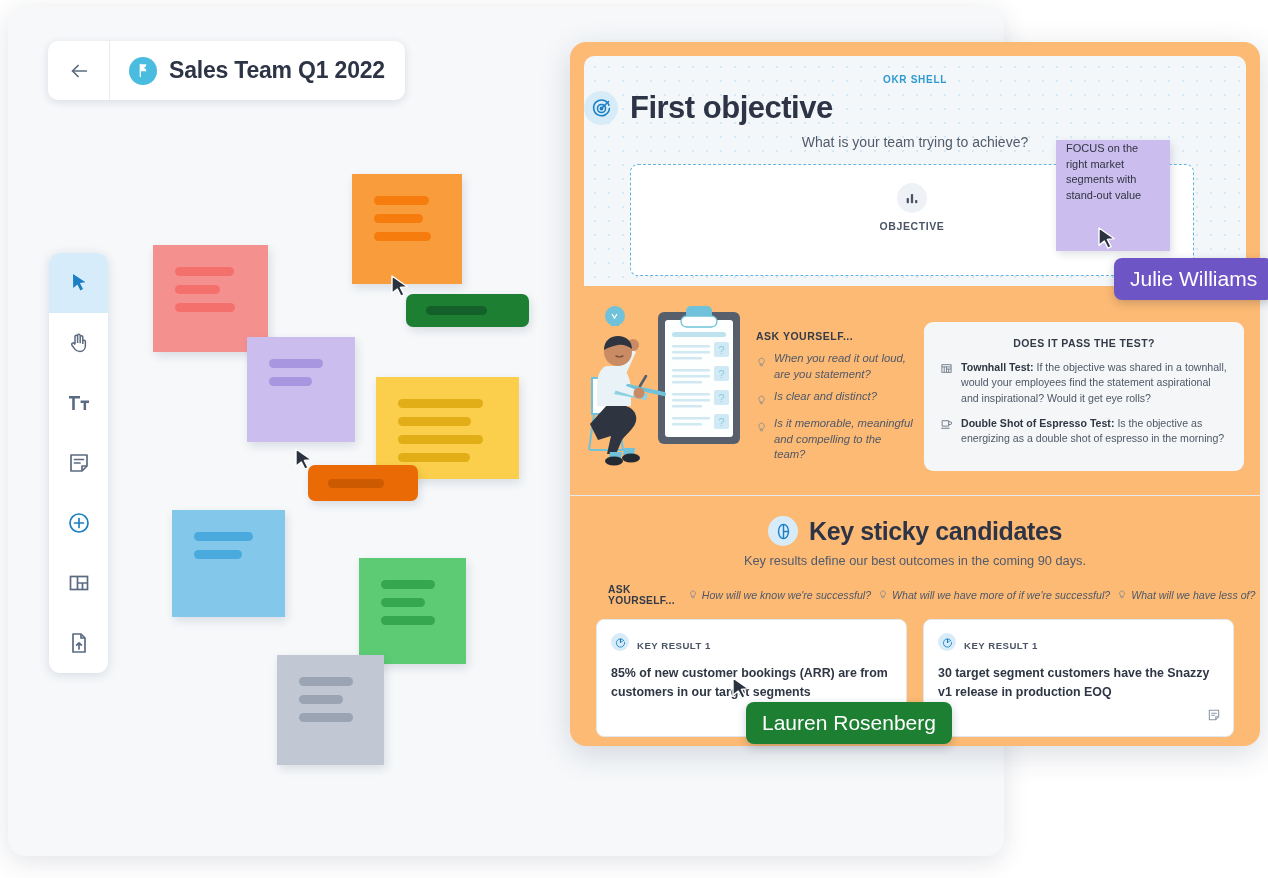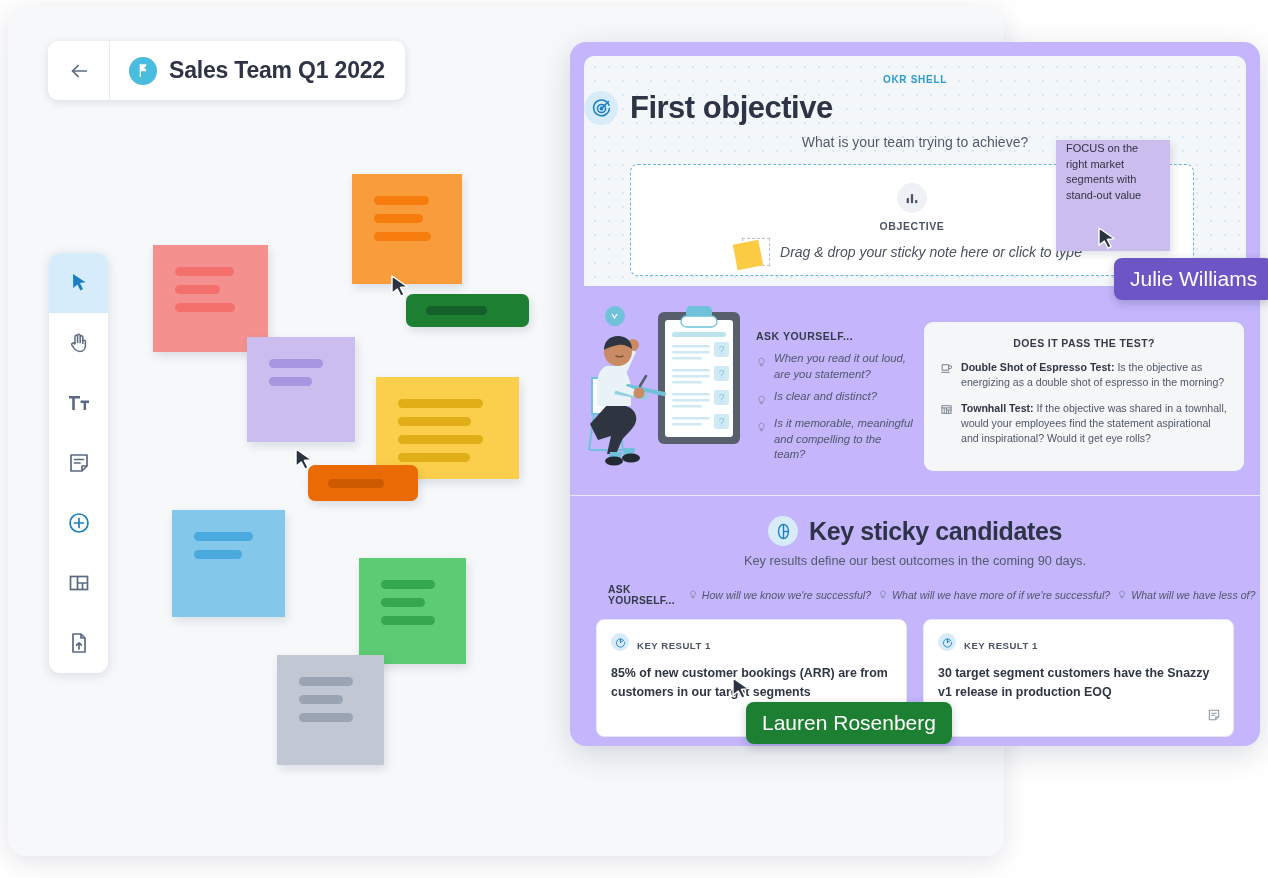--- a/index.html
+++ b/index.html
@@ -75,21 +75,21 @@
   .name-tag {
     position: absolute; border-radius: 8px; color: #fff;
     font-size: 21px; padding: 9px 16px; white-space: nowrap;
     box-shadow: 0 3px 10px rgba(20,30,50,.22);
   }
 
   
   .okr-card {
     position: absolute; left: 570px; top: 42px;
     width: 690px; height: 704px;
-    background: #c4b5fd; border-radius: 16px;
+    background: #fdba74; border-radius: 16px;
     box-shadow: 0 8px 30px rgba(35,50,80,.17);
     overflow: hidden;
   }
   .okr-hero {
     position: relative;
     margin: 14px 14px 0 14px;
     height: 230px;
     border-radius: 10px 10px 0 0;
     background-color: #f4f7fa;
     background-image: radial-gradient(#d4e9f5 1.4px, transparent 1.5px);
@@ -324,27 +324,20 @@
 
       <div class="dropzone">
         <div class="dz-icon">
           <svg viewBox="0 0 24 24" fill="#4a5465">
               <rect x="4" y="12" width="3.4" height="8" rx="1.2"></rect>
               <rect x="10.3" y="6" width="3.4" height="14" rx="1.2"></rect>
               <rect x="16.6" y="15" width="3.4" height="5" rx="1.2"></rect>
             </svg>
         </div>
         <div class="dz-label">OBJECTIVE</div>
-        <div class="dz-drop">
-          <span class="dz-ghost">
-            <span class="ghost-outline"></span>
-              <span class="ghost-yellow"></span>
-          </span>
-          <span class="dz-drop-text">Drag &amp; drop your sticky note here or click to type</span>
-        </div>
       </div>
 
       <div class="purple-note">FOCUS on the right market segments with stand-out value</div>
     </div>
 
     <div class="info-row">
 
       <div class="illus">
         <svg viewBox="0 0 160 175" width="160" height="175">
 
@@ -431,37 +424,37 @@
                 </svg></span>
               <span class="txt">Is it memorable, meaningful and compelling to the team?</span>
             </div>
           </div>
       </div>
 
       <div class="test-card">
         <div class="test-title">DOES IT PASS THE TEST?</div>
         <div id="test-items">
             <div class="test-item">
-              <span class="tico"><svg viewBox="0 0 24 24" fill="none" stroke="currentColor" stroke-width="1.7" stroke-linejoin="round">
-                  <rect x="4" y="5" width="12" height="10"></rect>
-                  <path d="M16 7h3a2.5 2.5 0 0 1 0 5h-3"></path>
-                  <line x1="3" y1="19" x2="17" y2="19" stroke-linecap="round"></line>
-                </svg></span>
-              <span class="ttxt"><b>Double Shot of Espresso Test:</b><span> Is the objective as energizing as a double shot of espresso in the morning?</span></span>
-            </div>
-            <div class="test-item">
               <span class="tico"><svg viewBox="0 0 24 24" fill="none" stroke="currentColor" stroke-width="1.6">
                   <rect x="3.5" y="5" width="17" height="14"></rect>
                   <line x1="3.5" y1="9" x2="20.5" y2="9"></line>
                   <line x1="12" y1="9" x2="12" y2="19"></line>
                   <line x1="7.8" y1="9" x2="7.8" y2="19"></line>
                   <line x1="12" y1="13" x2="20.5" y2="13"></line>
                   <line x1="16" y1="13" x2="16" y2="19"></line>
                 </svg></span>
               <span class="ttxt"><b>Townhall Test:</b><span> If the objective was shared in a townhall, would your employees find the statement aspirational and inspirational? Would it get eye rolls?</span></span>
+            </div>
+            <div class="test-item">
+              <span class="tico"><svg viewBox="0 0 24 24" fill="none" stroke="currentColor" stroke-width="1.7" stroke-linejoin="round">
+                  <rect x="4" y="5" width="12" height="10"></rect>
+                  <path d="M16 7h3a2.5 2.5 0 0 1 0 5h-3"></path>
+                  <line x1="3" y1="19" x2="17" y2="19" stroke-linecap="round"></line>
+                </svg></span>
+              <span class="ttxt"><b>Double Shot of Espresso Test:</b><span> Is the objective as energizing as a double shot of espresso in the morning?</span></span>
             </div>
           </div>
       </div>
     </div>
 
     <div class="divider"></div>
 
     <div class="kr-wrap">
       <div class="kr-h1row">
         <span class="kr-badge">

